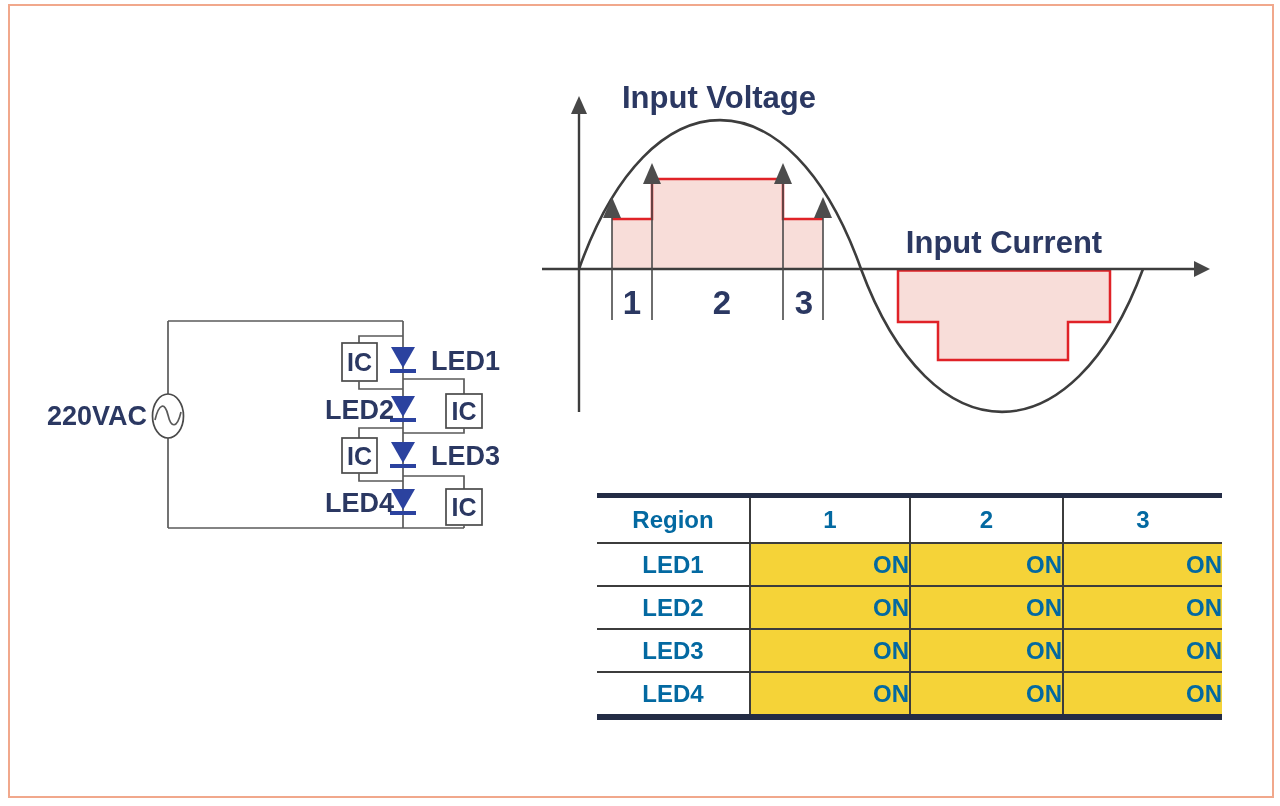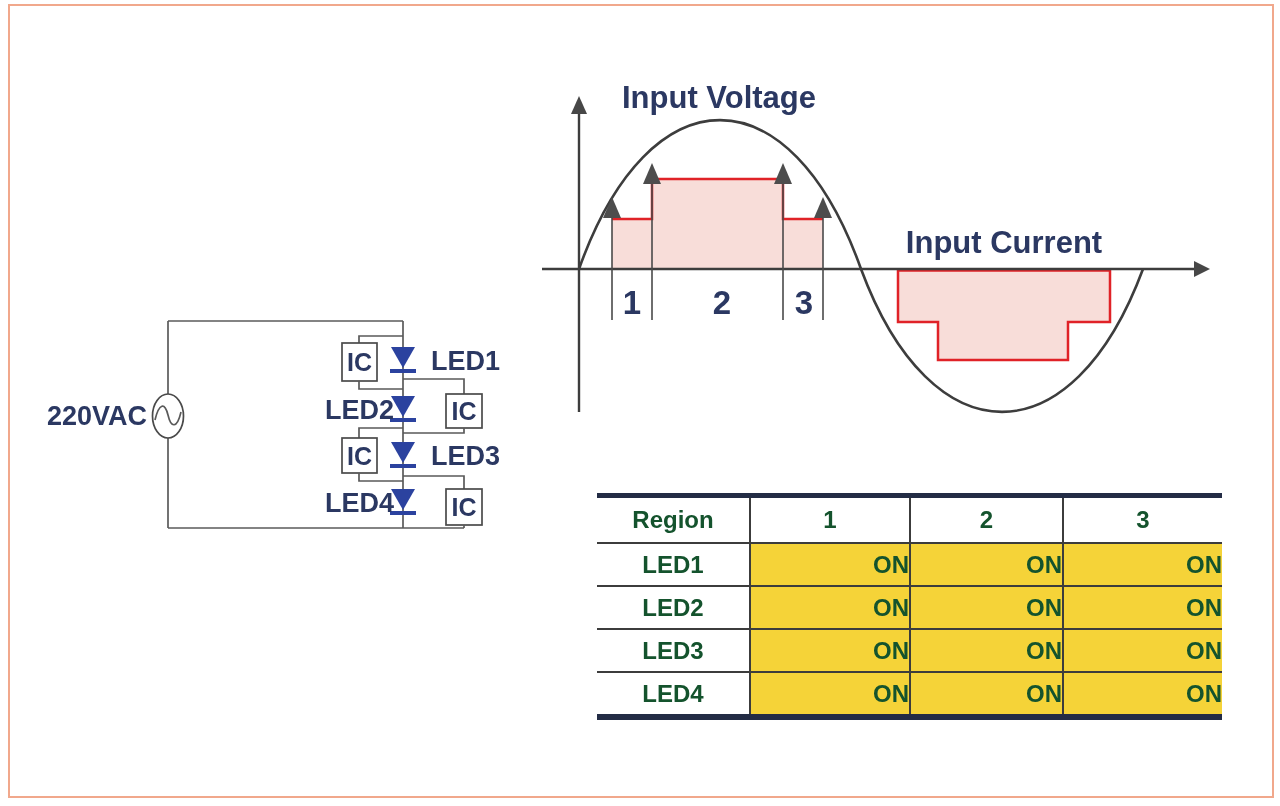--- a/index.html
+++ b/index.html
@@ -32,21 +32,21 @@
   .ic-box { fill:#ffffff; stroke:#4a4a4a; stroke-width:1.7; }
   .led    { fill:#2b429f; stroke:none; }
   .circuit-label { font-size:27px; }
   .ic-text       { font-size:25px; }
 
   
   .status-table {
     position:absolute; left:597px; top:493px;
     border-collapse:collapse; table-layout:fixed; width:625px;
     border-top:5px solid #232c45; border-bottom:6px solid #232c45;
-    color:#14532d; font-weight:bold; font-size:24px; text-align:center;
+    color:#0369a1; font-weight:bold; font-size:24px; text-align:center;
   }
   .status-table th, .status-table td {
     padding:0; border-right:2px solid #3c3c3c; border-bottom:2px solid #3c3c3c;
     background:#ffffff;
   }
   .status-table th { height:44px; }
   .status-table td { height:41px; }
   .status-table th:last-child, .status-table td:last-child { border-right:none; }
   .status-table tr.last td { border-bottom:none; }
   .status-table td.on-cell { background:#f5d338;text-align:right; }

